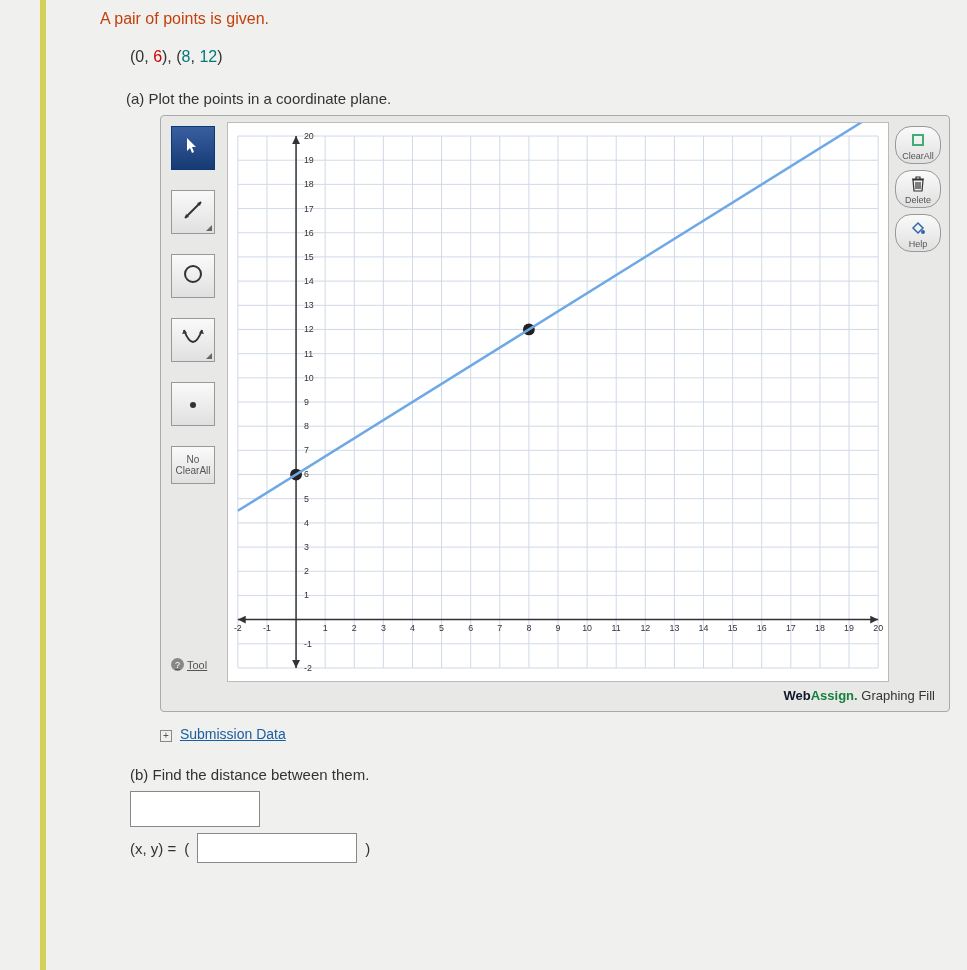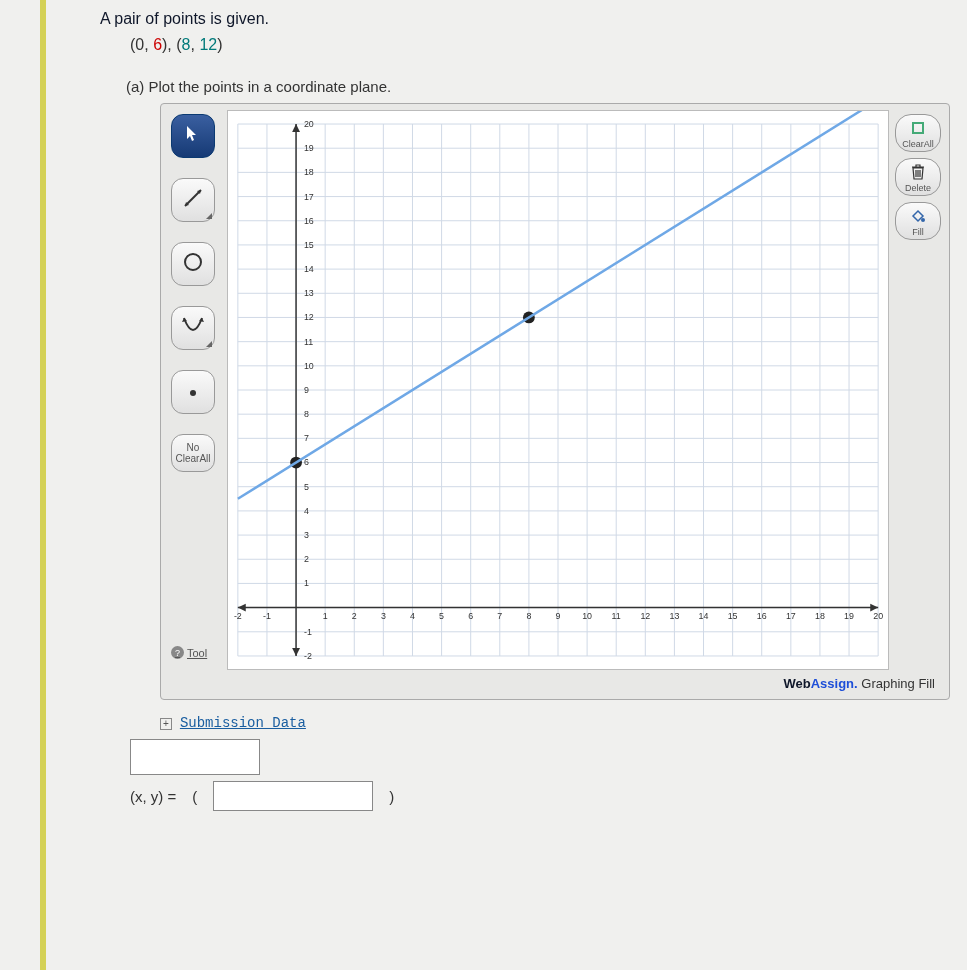--- a/index.html
+++ b/index.html
@@ -19,21 +19,21 @@
     width: 6px;
     height: 100%;
     background: #d4d156;
   }
   .content {
     position: absolute;
     left: 100px;
     top: 10px;
     width: 850px;
   }
-  .intro { font-size: 16px; color: #0f172a; margin-bottom: 8px; }
+  .intro { font-size: 16px; color: #c2410c; margin-bottom: 20px; }
   .points { font-size: 16px; margin-left: 30px; margin-bottom: 24px; }
   .points .red { color: #c00; }
   .points .teal { color: #007a7a; }
   .part-label { font-size: 15px; margin-left: 26px; margin-bottom: 8px; }
   .graph-tool {
     margin-left: 60px;
     width: 790px;
     background: #e8e8e6;
     border: 1px solid #aaa;
     border-radius: 4px;
@@ -44,21 +44,21 @@
     position: absolute;
     left: 10px;
     top: 10px;
     width: 46px;
   }
   .tool-btn {
     width: 44px;
     height: 44px;
     background: linear-gradient(#fafafa,#e0e0e0);
     border: 1px solid #999;
-    border-radius: 12px;
+    border-radius: 0;
     margin-bottom: 20px;
     display: flex;
     align-items: center;
     justify-content: center;
     font-size: 18px;
     cursor: pointer;
     position: relative;
   }
   .tool-btn.active {
     background: linear-gradient(#3a5fa0,#163a75);
@@ -137,29 +137,28 @@
     position: relative;
   }
   .plot-area svg { width: 100%; height: 100%; }
   .footer-brand {
     text-align: right;
     font-size: 13px;
     padding: 6px 8px 2px 0;
     color: #333;
   }
   .footer-brand .wa-web { color: #0f172a; font-weight: bold; }
-  .footer-brand .wa-assign { color: #1d4ed8; font-weight: bold; }
+  .footer-brand .wa-assign { color: #15803d; font-weight: bold; }
   .submission-link {
     margin: 14px 0 0 60px;
     font-size: 14px;
   }
   .submission-link a {
     color: #1a5ea0;
     text-decoration: underline;
-    font-family: Liberation Mono, monospace;
   }
   .submission-link .plus {
     display: inline-block;
     width: 12px; height: 12px;
     border: 1px solid #888;
     font-size: 10px;
     line-height: 10px;
     text-align: center;
     margin-right: 4px;
     color: #555;
@@ -176,21 +175,21 @@
     border: 1px solid #888;
     background: #fff;
     margin: 8px 0 0 30px;
   }
   .eq-row {
     margin-left: 30px;
     margin-top: 6px;
     font-size: 15px;
     display: flex;
     align-items: center;
-    gap: 16px;
+    gap: 8px;
   }
   .eq-row .answer-box { margin: 0; width: 160px; height: 30px; }
 </style>
 </head>
 <body>
 
 <div class="left-bar"></div>
 
 <div class="content">
 
@@ -274,21 +273,21 @@
         </div>
         <span>Delete</span>
       </div>
       <div class="rtool">
         <div class="ric">
           <svg width="16" height="16" viewBox="0 0 16 16">
               <path d="M3 8 L8 3 L13 8 L8 13 Z" fill="none" stroke="#36a" stroke-width="1.5"></path>
               <circle cx="13" cy="12" r="2" fill="#36a"></circle>
             </svg>
         </div>
-        <span>Fill</span>
+        <span>Help</span>
       </div>
     </div>
 
     <div class="plot-area">
       <svg id="plot-svg" viewBox="0 0 670 560">
           <line x1="10" y1="550" x2="10" y2="10" stroke="#cfd8e6" stroke-width="1"></line>
           <line x1="39.54545454545455" y1="550" x2="39.54545454545455" y2="10" stroke="#cfd8e6" stroke-width="1"></line>
           <line x1="69.0909090909091" y1="550" x2="69.0909090909091" y2="10" stroke="#cfd8e6" stroke-width="1"></line>
           <line x1="98.63636363636363" y1="550" x2="98.63636363636363" y2="10" stroke="#cfd8e6" stroke-width="1"></line>
           <line x1="128.1818181818182" y1="550" x2="128.1818181818182" y2="10" stroke="#cfd8e6" stroke-width="1"></line>
@@ -392,20 +391,21 @@
     <div class="footer-brand">
       <span class="wa-web">Web</span><span class="wa-assign">Assign.</span><span> Graphing Fill</span>
     </div>
   </div>
 
   <div class="submission-link">
     <span class="plus">+</span>
     <a>Submission Data</a>
   </div>
 
+  <div class="part-b">(b) Find the distance between them.</div>
   <input class="answer-box" style="">
 
   <div class="eq-row">
     <span>(x, y) = </span>
     <span>(</span>
     <input class="answer-box" style="">
     <span>)</span>
   </div>
 
 </div>

